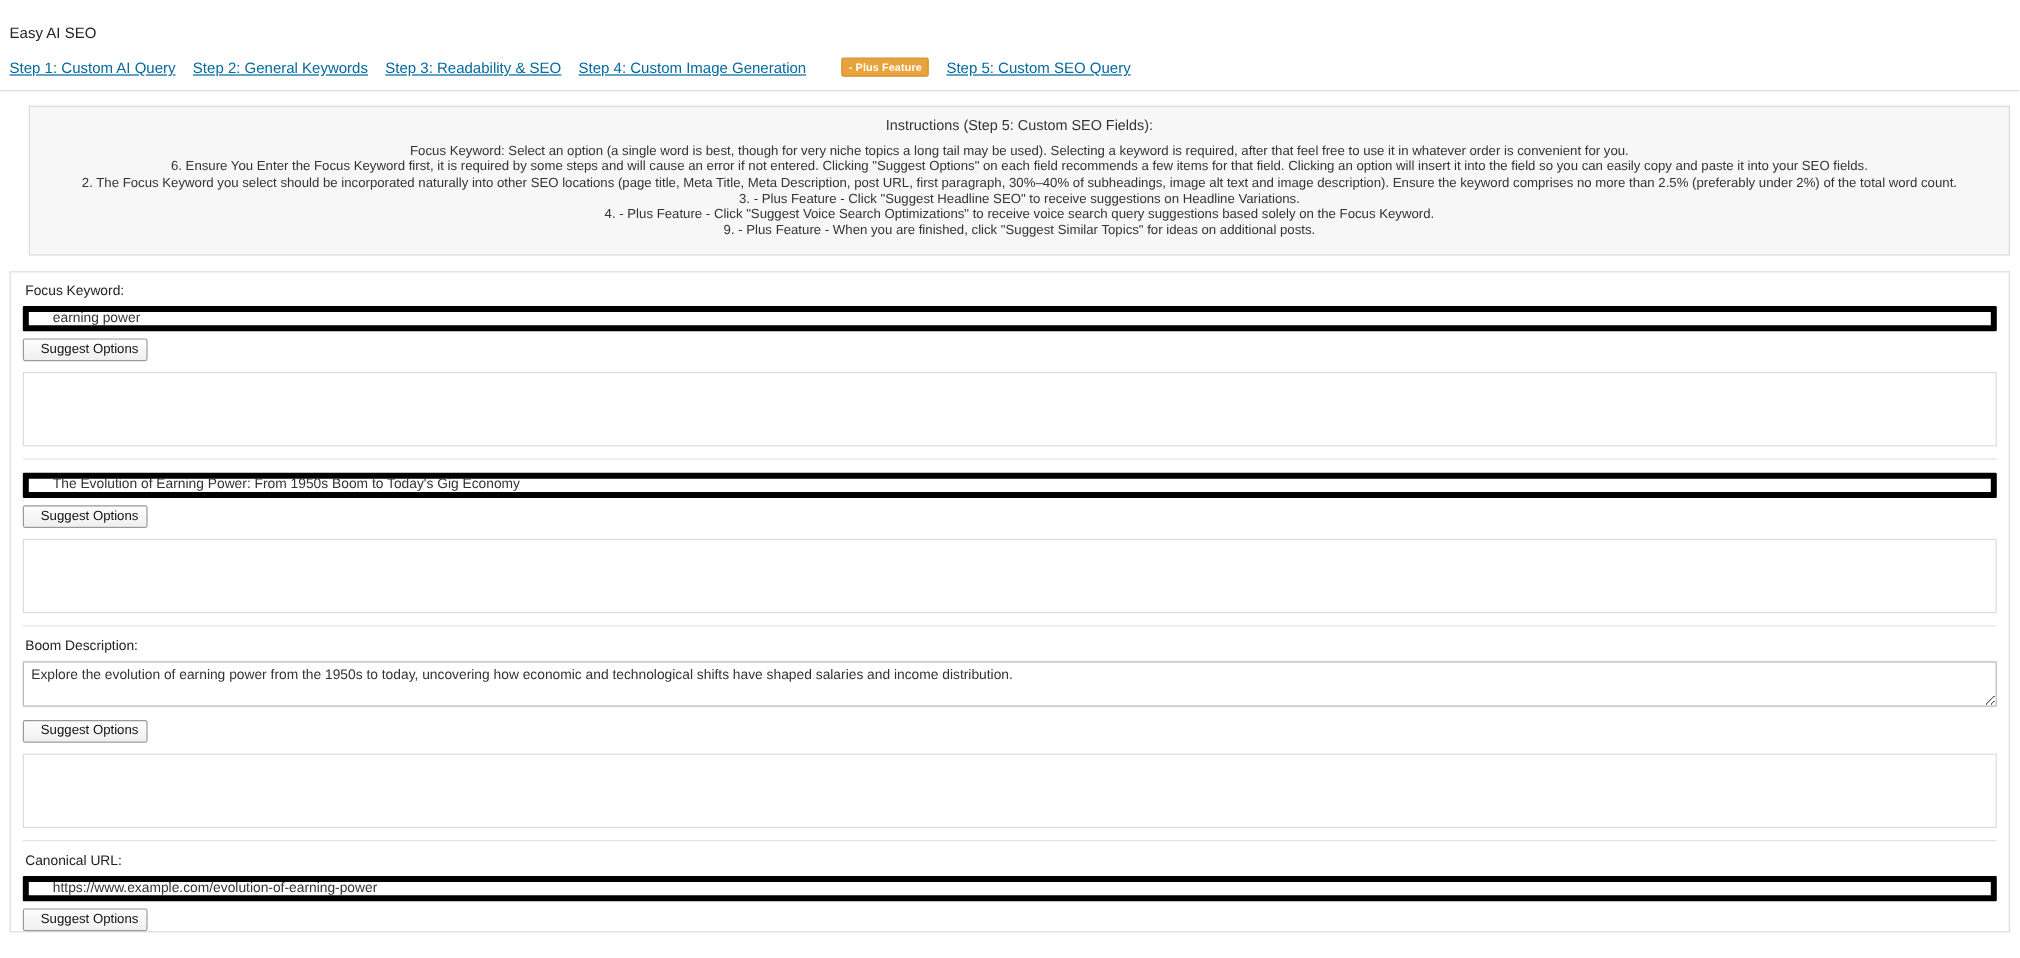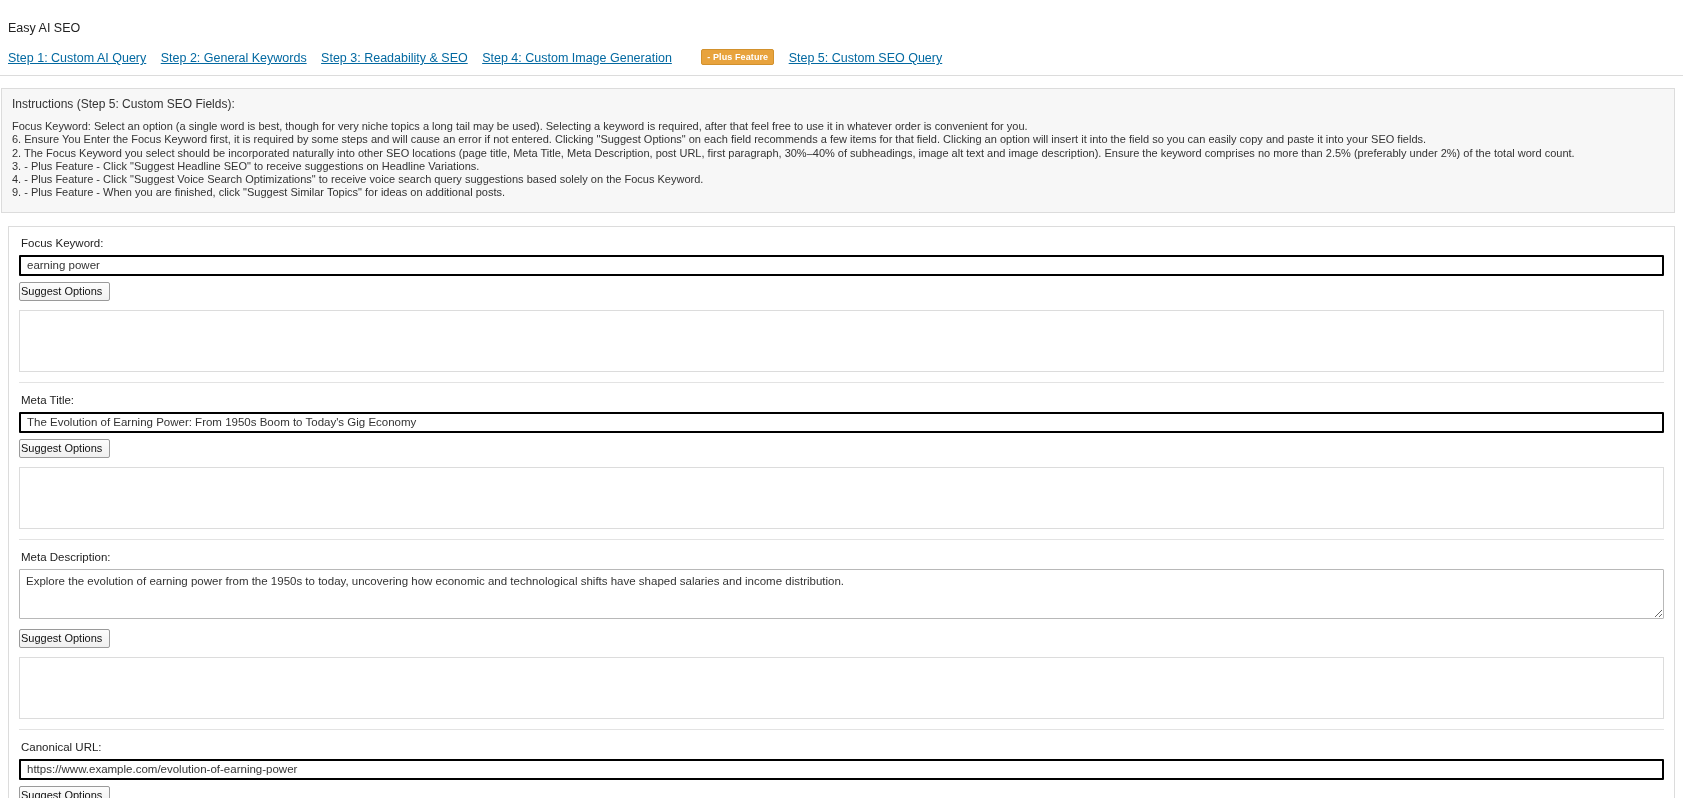--- a/index.html
+++ b/index.html
@@ -43,24 +43,25 @@
     font-weight: bold;
     padding: 2px 5px 2px 5px;
     border-radius: 2px;
     border: 1px solid #d2912d;
     vertical-align: 2px;
     margin-right: 10px;
     letter-spacing: 0.1px;
     margin-left: 15px;
   }
   .instructions-panel {
-    margin: 12px 8px 0 1px;
+    margin: 12px 8px 0 24px;
     border: 1px solid #dcdcdc;
     background: #f7f7f7;
     padding: 8px 10px 12px 10px;
+    text-align: center;
   }
   .instructions-title {
     font-size: 12px;
     color: #333;
     margin-bottom: 9px;
   }
   .instructions-line {
     font-size: 11px;
     color: #333;
     line-height: 13.3px;
@@ -77,52 +78,52 @@
   }
   .field-label {
     font-size: 11.5px;
     color: #222;
     margin: 0 0 6px 2px;
     display: block;
   }
   .text-input {
     width: 100%;
     height: 21px;
-    border: 2px solid #000000;
+    border: 5px solid #000000;
     font-family: "Liberation Sans", sans-serif;
     font-size: 11.5px;
     color: #333;
-    padding: 2px 6px;
+    padding: 2px 20px;
     background: #fff;
     border-radius: 1px;
     outline: none;
   }
   .textarea-input {
     width: 100%;
-    height: 50px;
+    height: 38px;
     border: 1px solid #b8b8b8;
     font-family: "Liberation Sans", sans-serif;
     font-size: 11.5px;
     color: #333;
     padding: 4px 6px;
     background: #fff;
     border-radius: 1px;
     resize: vertical;
     outline: none;
     line-height: 14px;
   }
   .suggest-btn {
     margin-top: 6px;
     font-family: "Liberation Sans", sans-serif;
     font-size: 11px;
     color: #111;
     background: linear-gradient(#fdfdfd, #f0f0f0);
     border: 1px solid #9a9a9a;
     border-radius: 2px;
-    padding: 2px 7px 3px 1px;
+    padding: 2px 7px 3px 14px;
     cursor: pointer;
     line-height: 12px;
   }
   .options-box {
     margin-top: 9px;
     height: 62px;
     border: 1px solid #dcdcdc;
     background: #ffffff;
   }
   .field-sep {
@@ -162,32 +163,31 @@
     <input class="text-input" type="text" value="earning power" style="">
     <div>
       <button class="suggest-btn">Suggest Options</button>
     </div>
     <div class="options-box"></div>
   </div>
 
   <hr class="field-sep">
 
   <div class="field-block">
-    <label class="field-label">Meta Title:</label>
     <input class="text-input" type="text" value="The Evolution of Earning Power: From 1950s Boom to Today's Gig Economy" style="">
     <div>
       <button class="suggest-btn">Suggest Options</button>
     </div>
     <div class="options-box"></div>
   </div>
 
   <hr class="field-sep">
 
   <div class="field-block">
-    <label class="field-label">Meta Description:</label>
+    <label class="field-label">Boom Description:</label>
     <textarea class="textarea-input" style="">Explore the evolution of earning power from the 1950s to today, uncovering how economic and technological shifts have shaped salaries and income distribution.</textarea>
     <div>
       <button class="suggest-btn">Suggest Options</button>
     </div>
     <div class="options-box"></div>
   </div>
 
   <hr class="field-sep">
 
   <div class="field-block">

